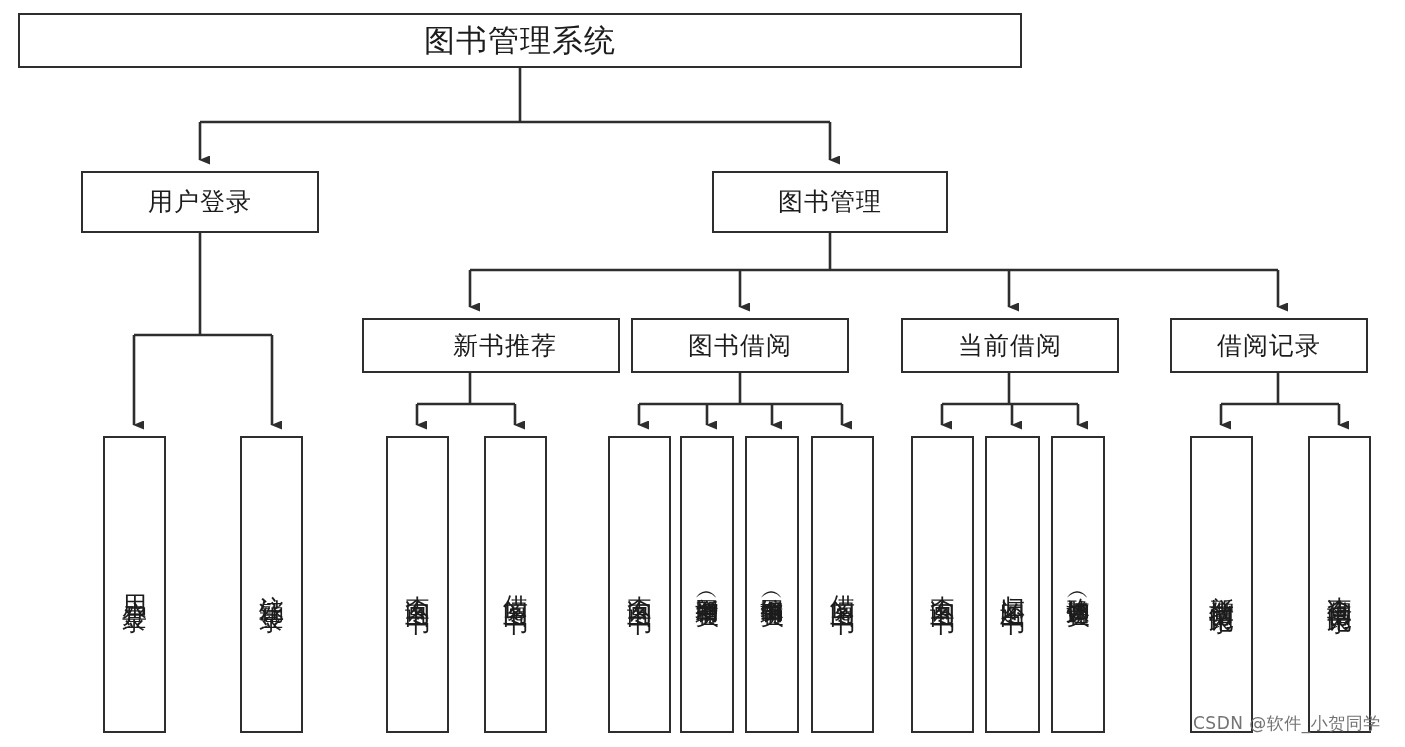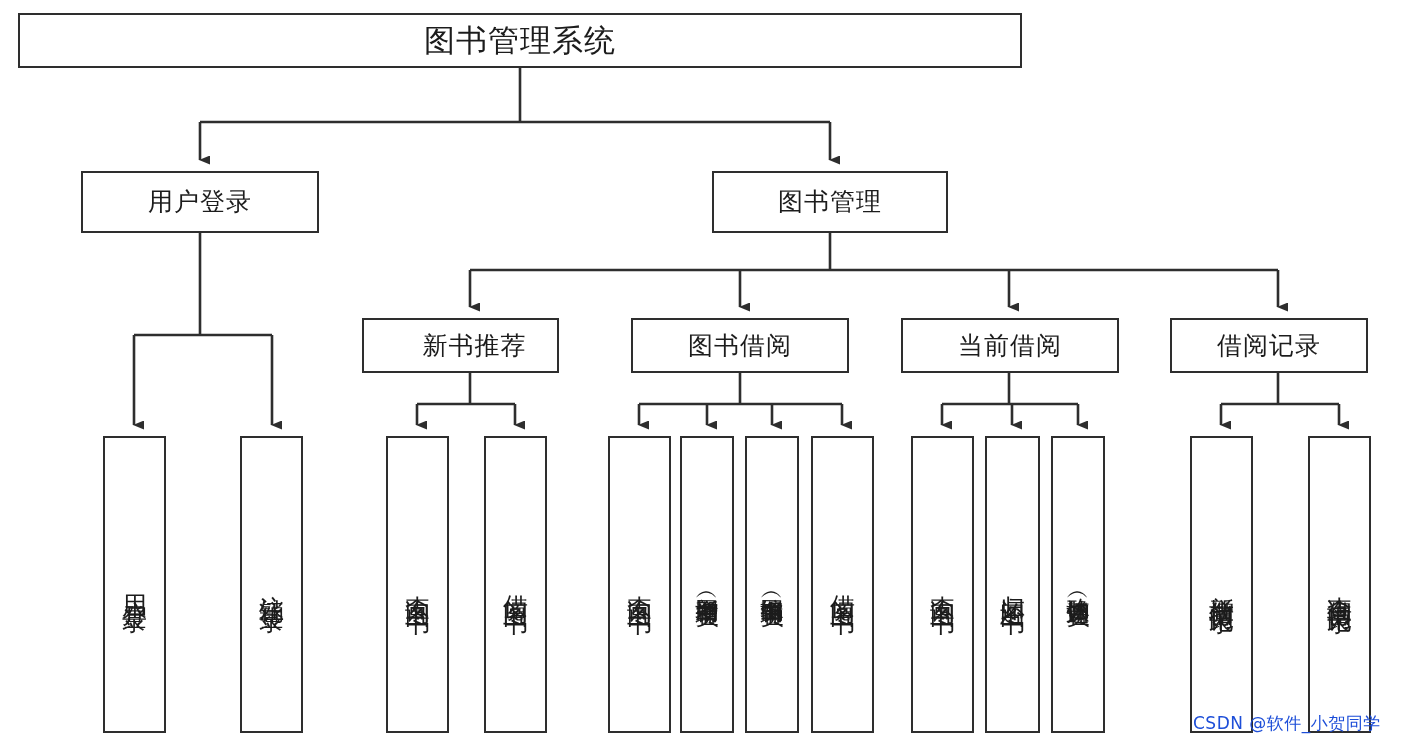--- a/index.html
+++ b/index.html
@@ -57,21 +57,21 @@
     font-size: 25px;
     letter-spacing: 5px;
     line-height: 1;
     max-height: 268px;
   }
   .watermark {
     position: absolute;
     left: 1193px;
     top: 712px;
     font-size: 17px;
-    color: #1d4ed8;
+    color: #737373;
     letter-spacing: 0.5px;
     white-space: pre;
     pointer-events: none;
   }
 </style>
 </head>
 <body>
 
 <div id="diagram-root">
 
@@ -141,21 +141,21 @@
     <span class="node-label">图书管理系统</span>
   </div>
 
   <div class="node-box node-h" style="left:81px; top:171px; width:238px; height:62px;">
     <span class="node-label">用户登录</span>
   </div>
   <div class="node-box node-h" style="left:712px; top:171px; width:236px; height:62px;">
     <span class="node-label">图书管理</span>
   </div>
 
-  <div class="node-box node-h" style="left:362px; top:318px; width:197px; height:55px;padding-left:28px;">
+  <div class="node-box node-h" style="left:362px; top:318px; width:258px; height:55px;padding-left:28px;">
     <span class="node-label">新书推荐</span>
   </div>
   <div class="node-box node-h" style="left:631px; top:318px; width:218px; height:55px;">
     <span class="node-label">图书借阅</span>
   </div>
   <div class="node-box node-h" style="left:901px; top:318px; width:218px; height:55px;">
     <span class="node-label">当前借阅</span>
   </div>
   <div class="node-box node-h" style="left:1170px; top:318px; width:198px; height:55px;">
     <span class="node-label">借阅记录</span>

